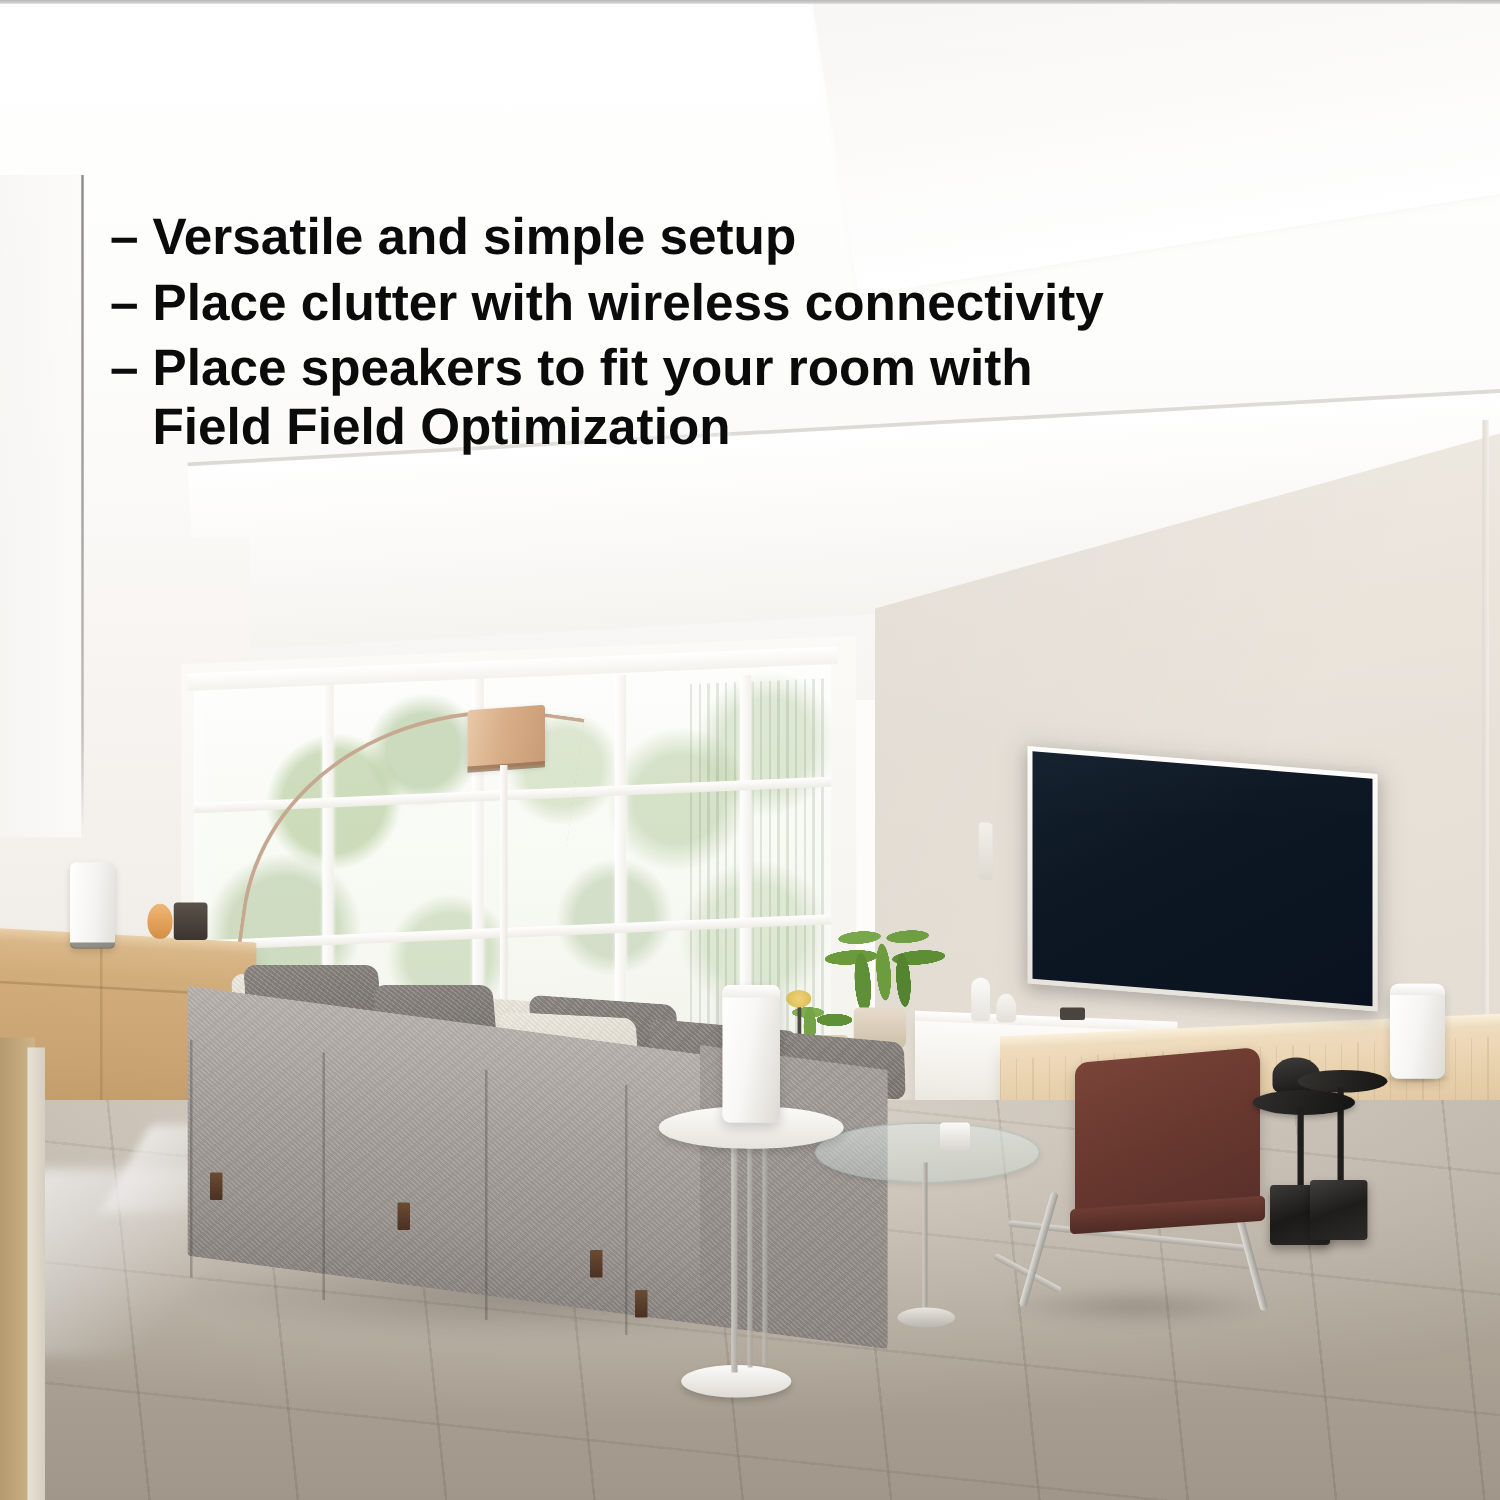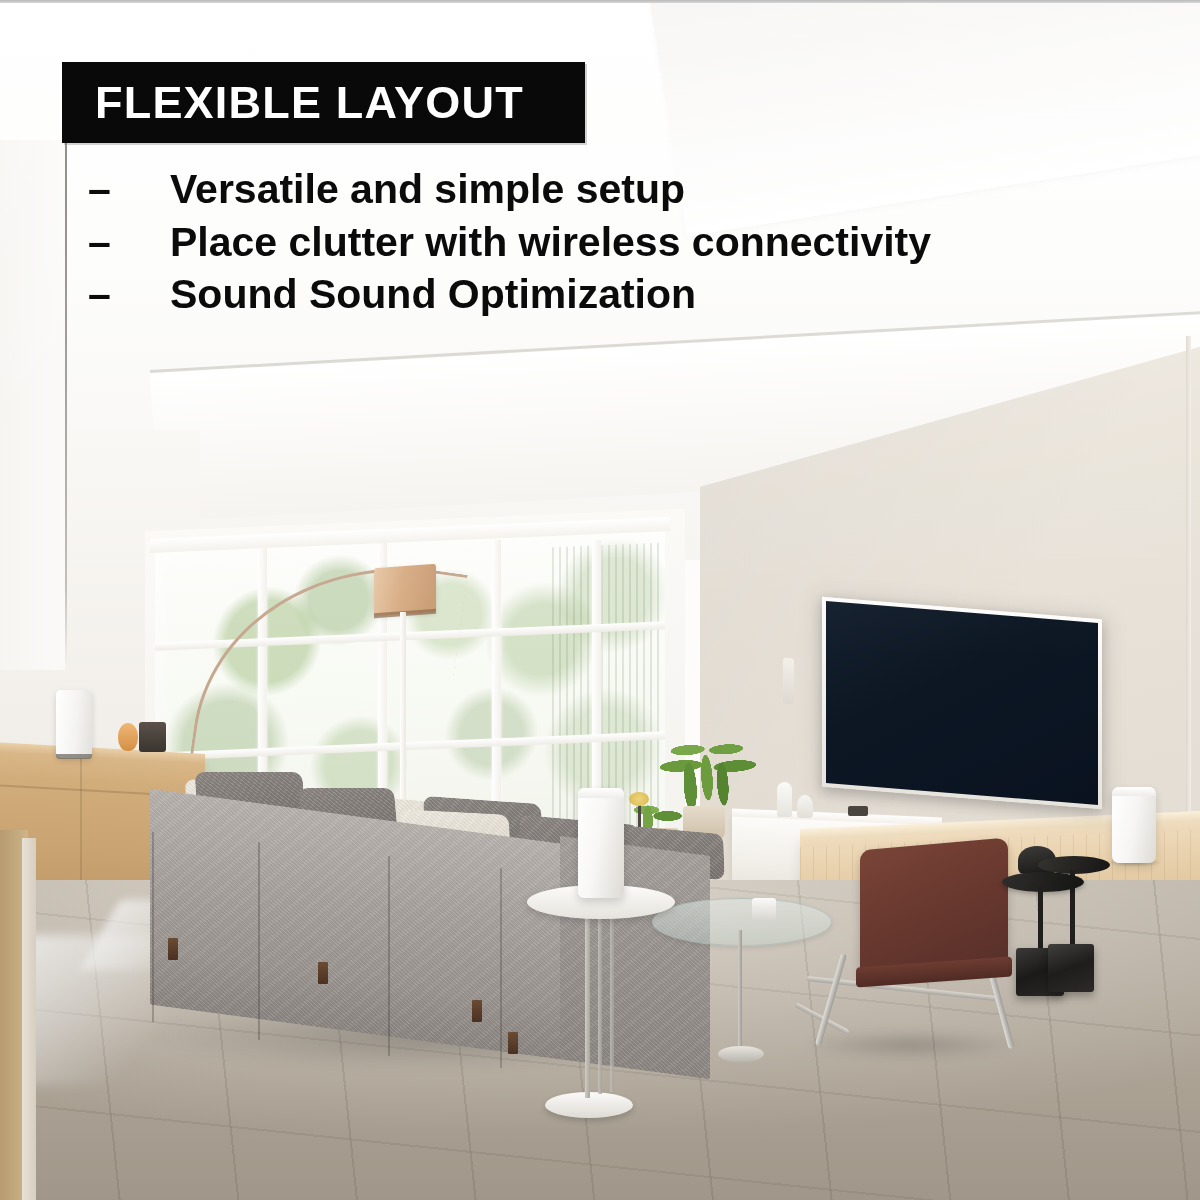--- a/index.html
+++ b/index.html
@@ -575,21 +575,21 @@
     color:#0b0b0b;
     font-size:41px;
     font-weight:700;
     line-height:1.135;
     margin-bottom:6px;
     text-shadow:0 0 3px rgba(255,255,255,.75), 0 0 8px rgba(255,255,255,.55);
   }
   .bullet .dash{
     width:34px; flex:0 0 34px;
   }
-  .bullet .btext{ flex:1;margin-left:48px; }
+  .bullet .btext{ flex:1; }
   .bullet .btext .l2{ display:block; }
 </style>
 </head>
 <body>
 
 <div id="canvas">
 
   <div class="scene">
 
     <div class="ceiling"></div>
@@ -713,40 +713,38 @@
     <div class="st-stem3"></div>
     <div class="st-top"></div>
     <div class="spk-center"></div>
     <div class="spk-center-cap"></div>
 
     <div class="photo-haze"></div>
   </div>
 
   <div class="overlay">
 
-    <div class="title-banner">
-      <div class="title-text">FLEXIBLE LAYOUT</div>
-    </div>
 
     <div class="bullets">
 
       <div class="bullet">
         <span class="dash">–</span>
         <span class="btext">Versatile and simple setup</span>
       </div>
 
       <div class="bullet">
         <span class="dash">–</span>
         <span class="btext">Place clutter with wireless connectivity</span>
       </div>
 
       <div class="bullet">
         <span class="dash">–</span>
         <span class="btext">
-          <span class="l2">Sound Sound Optimization</span>
+          <span>Place speakers to fit your room with</span>
+          <span class="l2">Field Field Optimization</span>
         </span>
       </div>
 
     </div>
   </div>
 
   <div class="top-hairline"></div>
 </div>
 
 </body></html>

